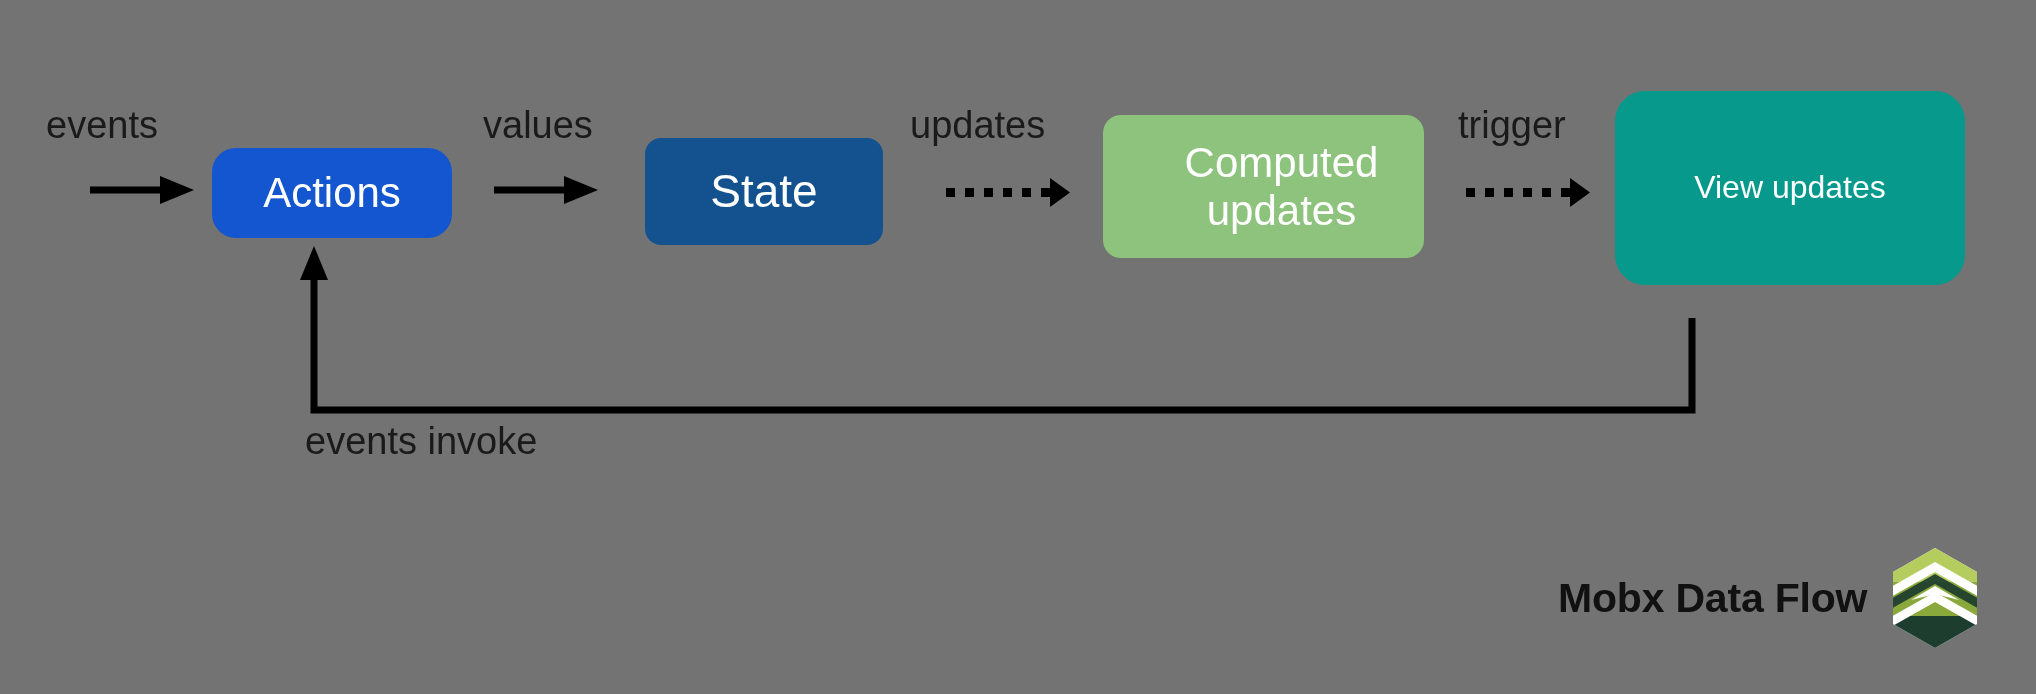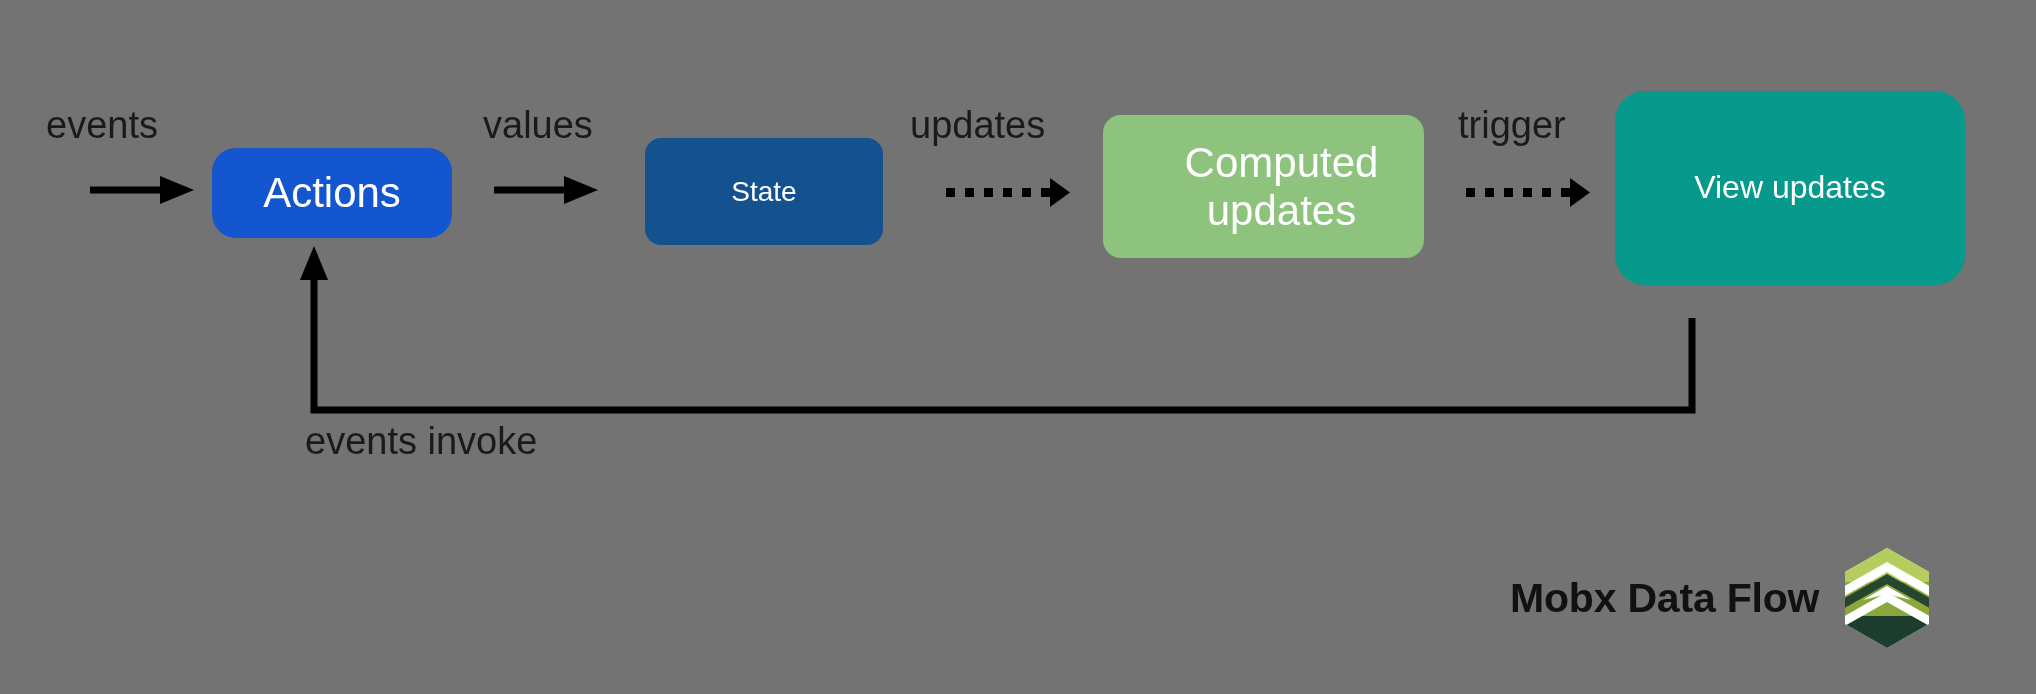--- a/index.html
+++ b/index.html
@@ -34,21 +34,21 @@
     width: 240px; height: 90px;
     background: #1356cf;
     border-radius: 24px;
     font-size: 42px;
   }
   #node-state {
     left: 645px; top: 138px;
     width: 238px; height: 107px;
     background: #14528f;
     border-radius: 16px;
-    font-size: 28px;
+    font-size: 46px;
   }
   #node-computed {
     left: 1103px; top: 115px;
     width: 321px; height: 143px;
     background: #8dc37c;
     border-radius: 18px;
     font-size: 42px;
     padding-left: 36px;
   }
   #node-view {
@@ -84,20 +84,21 @@
     align-items: center;
     gap: 22px;
   }
   #brand-text {
     font-family: "Liberation Sans", sans-serif;
     font-weight: 700;
     font-size: 41px;
     color: #111111;
     letter-spacing: -0.2px;
     white-space: nowrap;
+    margin-left: 48px;
   }
   #brand-logo { width: 92px; height: 100px; display: block; }
 </style>
 </head>
 <body>
 
 <div id="canvas">
 
   <div class="edge-label" id="label-events">events</div>
   <div class="edge-label" id="label-modify">values</div>

